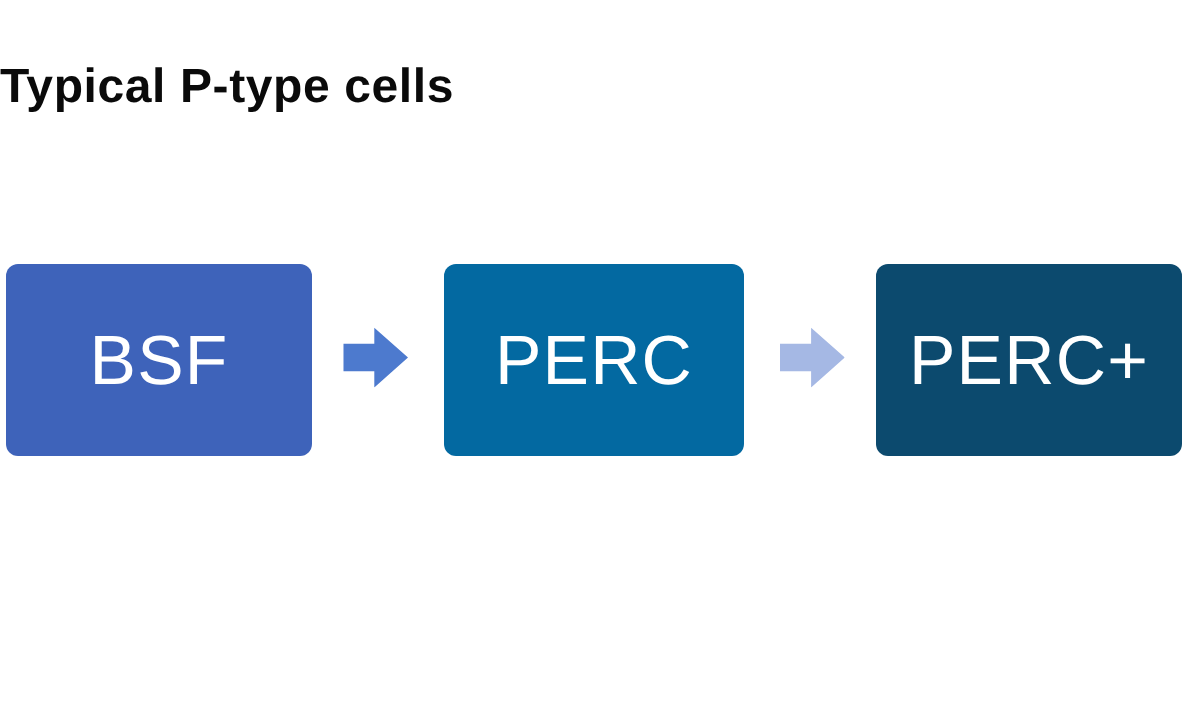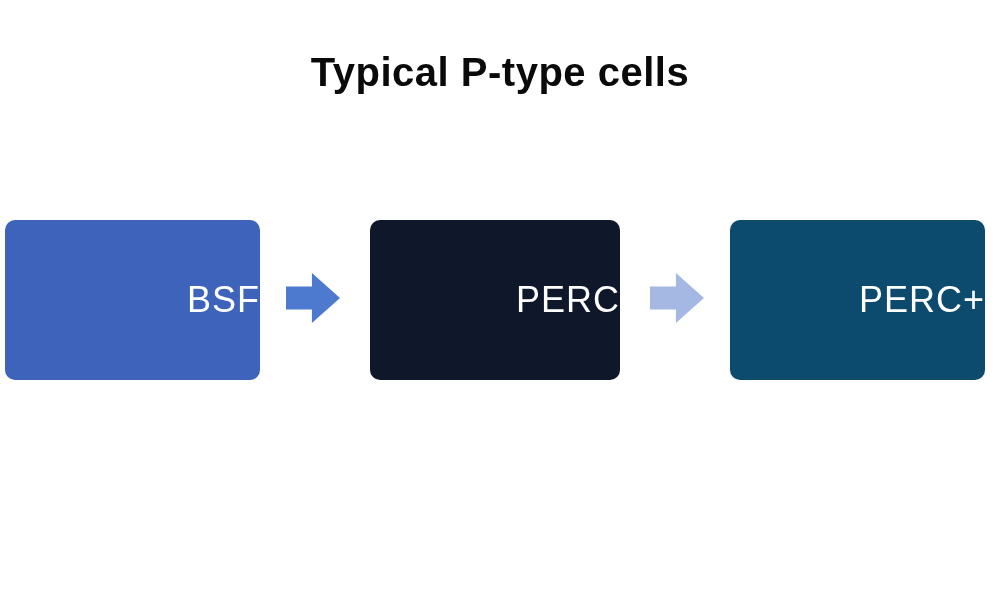--- a/index.html
+++ b/index.html
@@ -15,35 +15,34 @@
     width: 1000px;
     height: 591px;
     background: #ffffff;
     overflow: hidden;
   }
   .title {
     position: absolute;
     top: 50px;
     left: 0;
     width: 100%;
-    text-align: center;
     font-size: 40px;
     font-weight: 700;
     color: #0a0a0a;
     letter-spacing: 0.5px;
   }
   .box {
     position: absolute;
     top: 220px;
     height: 160px;
     border-radius: 10px;
     display: flex;
     align-items: center;
-    justify-content: flex-end;
-    font-size: 36px;
+    justify-content: center;
+    font-size: 58px;
     color: #ffffff;
     letter-spacing: 1px;
   }
   .box-bsf   { left: 5px;   width: 255px; }
   .box-perc  { left: 370px; width: 250px; }
   .box-percp { left: 730px; width: 255px; }
   .arrow {
     position: absolute;
     top: 272px;
     width: 54px;
@@ -59,21 +58,21 @@
 <div class="canvas">
 
   <div class="title">Typical P-type cells</div>
 
   <div class="box box-bsf" style="background: rgb(62, 99, 186);">
     <span>BSF</span>
   </div>
 
   <div class="arrow arrow-1" style="background: rgb(77, 122, 206);"></div>
 
-  <div class="box box-perc" style="background: #0f172a;">
+  <div class="box box-perc" style="background: #0369a1;">
     <span>PERC</span>
   </div>
 
   <div class="arrow arrow-2" style="background: rgb(165, 184, 228);"></div>
 
   <div class="box box-percp" style="background: #0c4a6e;">
     <span>PERC+</span>
   </div>
 
 </div>

